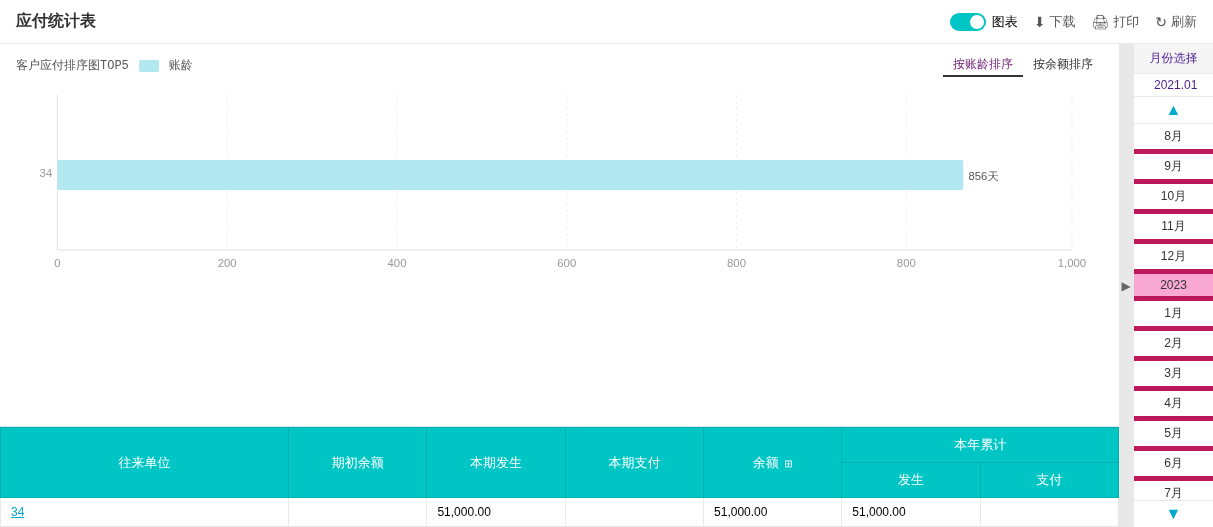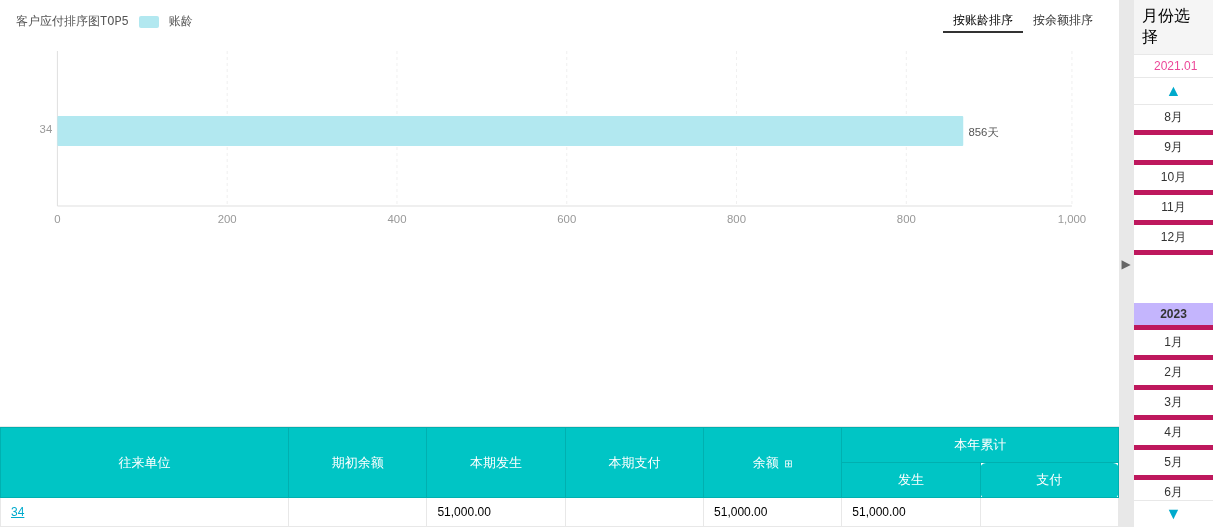--- a/index.html
+++ b/index.html
@@ -142,21 +142,21 @@
       padding: 2px 10px;
       font-size: 12px;
       border: none;
       background: none;
       cursor: pointer;
       color: #333;
       border-bottom: 2px solid transparent;
     }
 
     .sort-btn.active {
-      color: #000000;
+      color: #701a75;
       border-bottom: 2px solid #333;
     }
 
     
     .chart-area {
       flex: 1;
       position: relative;
       display: flex;
       align-items: stretch;
     }
@@ -186,21 +186,21 @@
       border: 1px solid #00b0b0;
     }
 
     .col-origin { width: 250px; }
     .col-period { width: 120px; }
     .col-occur { width: 120px; }
     .col-pay { width: 120px; }
     .col-balance { width: 120px; }
     .col-year-accum { width: 240px; }
     .col-occur2 { width: 120px; }
-    .col-pay2 { width: 120px; border-radius: 6px; }
+    .col-pay2 { width: 120px; }
 
     .table-data-row td {
       padding: 7px 10px;
       border: 1px solid #e8e8e8;
       font-size: 12px;
       color: #333;
       text-align: left;
     }
 
     .table-data-row td:first-child {
@@ -220,30 +220,30 @@
       background: #fff;
       border-left: 1px solid #e8e8e8;
       display: flex;
       flex-direction: column;
       overflow: hidden;
     }
 
     .sidebar-header {
       background: #f5f5f5;
       padding: 6px 8px;
-      font-size: 16px;
-      color: #000000;
+      font-size: 12px;
+      color: #4c1d95;
       border-bottom: 1px solid #e8e8e8;
-      text-align: left;
+      text-align: center;
     }
 
     .sidebar-year-input {
       padding: 4px 20px;
       font-size: 12px;
-      color: #ec4899;
+      color: #4c1d95;
       text-align: center;
       border-bottom: 1px solid #e8e8e8;
       background: #fff;
     }
 
     .sidebar-nav {
       display: flex;
       justify-content: center;
       padding: 4px;
       border-bottom: 1px solid #e8e8e8;
@@ -264,24 +264,23 @@
     .month-item {
       padding: 4px 8px;
       font-size: 12px;
       color: #333;
       text-align: center;
       cursor: pointer;
       border-bottom: 5px solid #be185d;
     }
 
     .month-item.current-year {
-      background: #c4b5fd;
+      background: #f9a8d4;
       color: #333;
-      font-weight: bold;
-      margin-top: 48px;
+      font-weight: normal;
     }
 
     .sidebar-nav-bottom {
       display: flex;
       justify-content: center;
       padding: 4px;
       border-top: 1px solid #e8e8e8;
     }
 
     .divider-arrow {
@@ -293,20 +292,41 @@
       justify-content: center;
       font-size: 12px;
       color: #666;
     }
   </style>
 </head>
 <body>
 
 <div class="main-container">
 
+  <div class="header">
+    <span class="header-title">应付统计表</span>
+    <div class="header-actions">
+      <div class="toggle-group">
+        <div class="toggle-switch"></div>
+        <span>图表</span>
+      </div>
+      <button class="action-btn">
+        <span class="action-icon">⬇</span>
+        <span>下载</span>
+      </button>
+      <button class="action-btn">
+        <span class="action-icon">🖨</span>
+        <span>打印</span>
+      </button>
+      <button class="action-btn">
+        <span class="action-icon">↻</span>
+        <span>刷新</span>
+      </button>
+    </div>
+  </div>
 
   <div class="content-area">
 
     <div class="main-content">
 
       <div class="chart-section">
         <div class="chart-header">
           <div class="chart-legend">
             <span class="legend-label">客户应付排序图TOP5</span>
             <span class="legend-color-box"></span>

